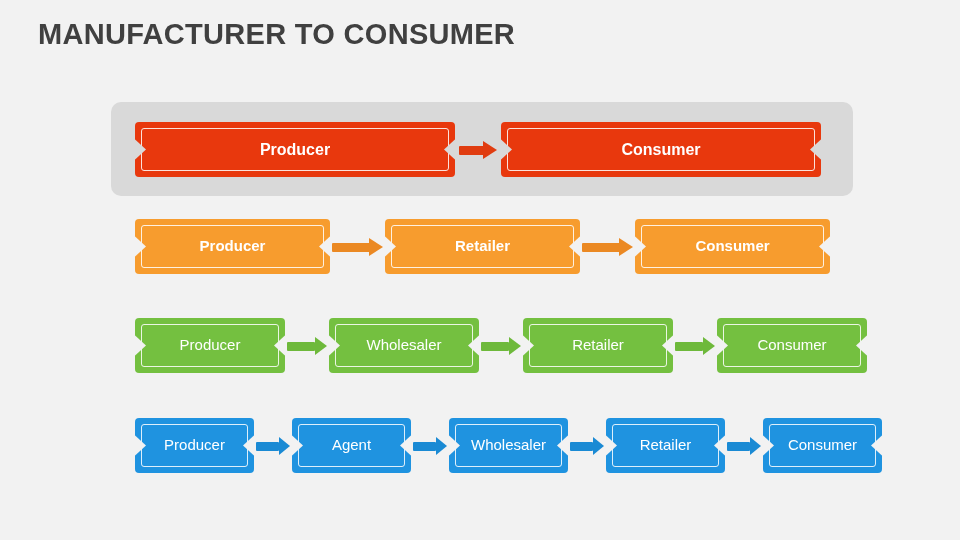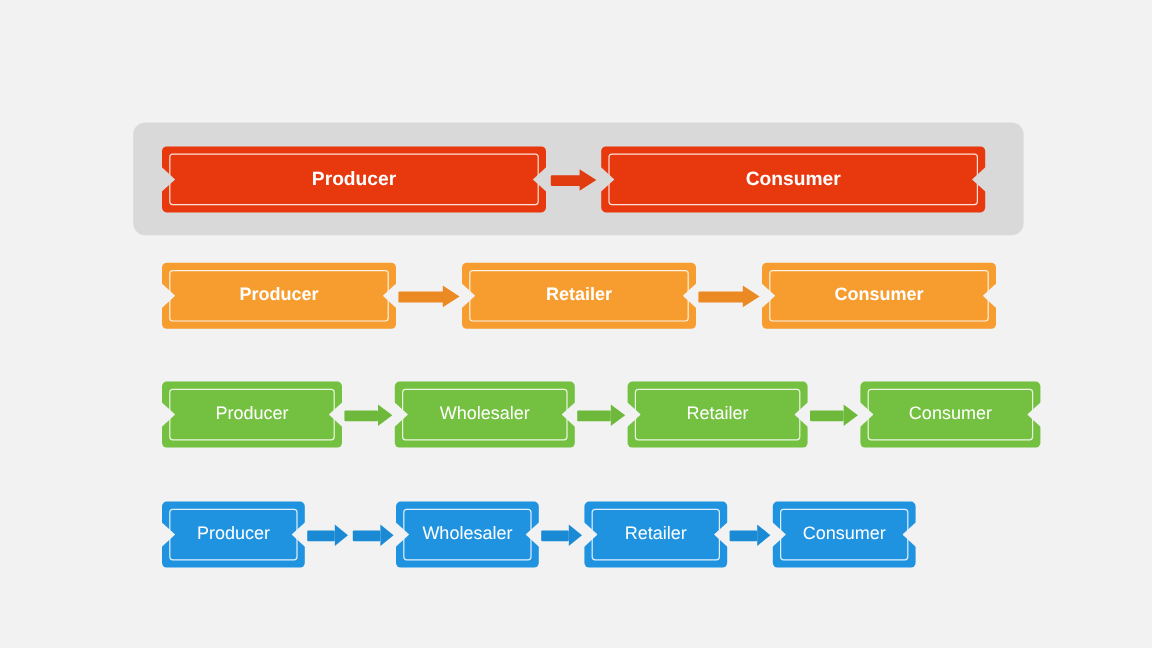--- a/index.html
+++ b/index.html
@@ -142,20 +142,21 @@
   #row4 .node { width: 119px; height: 55px; font-size: 15px; }
   #row4 .arrow { width: 34px; margin: 0 2px; }
   #row4 .arrow .shaft { width: 23px; }
   #row4 .arrow .head { border-left: 11px solid #1a8ad4; }
 </style>
 </head>
 <body>
 
 <div class="slide">
 
+  <div class="title">MANUFACTURER TO CONSUMER</div>
 
   <div class="row-panel"></div>
 
   <div class="row" id="row1">
     <div class="node on-panel" style="background:#e8380d;">
       <span class="notch l"></span>
       <span class="notch r"></span>
       <span class="inner"></span>
       <span class="lbl">Producer</span>
     </div>
@@ -243,20 +244,26 @@
     <div class="node" style="background:#1f93e0;">
       <span class="notch l"></span>
       <span class="notch r"></span>
       <span class="inner"></span>
       <span class="lbl">Producer</span>
     </div>
     <div class="arrow">
       <span class="shaft" style="background:#1a8ad4;"></span>
       <span class="head"></span>
     </div>
+    <div class="node" style="background:#1f93e0;">
+      <span class="notch l"></span>
+      <span class="notch r"></span>
+      <span class="inner"></span>
+      <span class="lbl">Agent</span>
+    </div>
     <div class="arrow">
       <span class="shaft" style="background:#1a8ad4;"></span>
       <span class="head"></span>
     </div>
     <div class="node" style="background:#1f93e0;">
       <span class="notch l"></span>
       <span class="notch r"></span>
       <span class="inner"></span>
       <span class="lbl">Wholesaler</span>
     </div>

